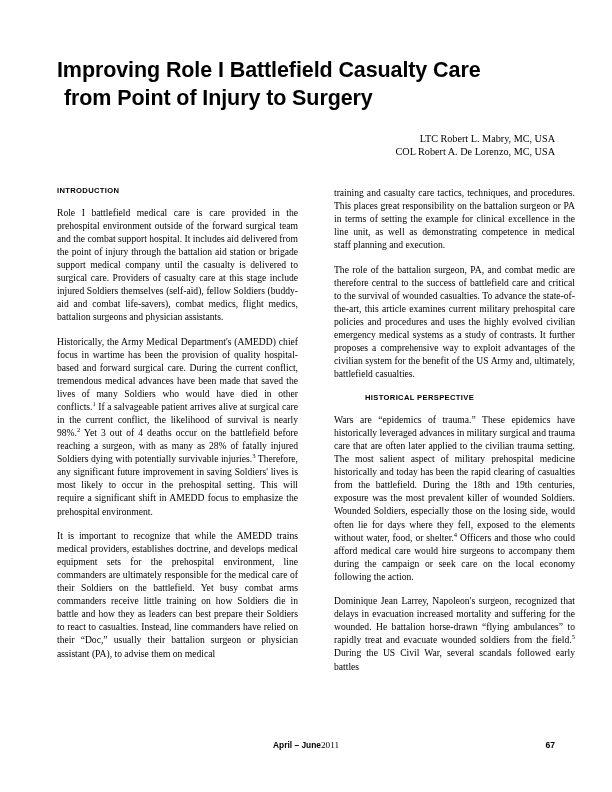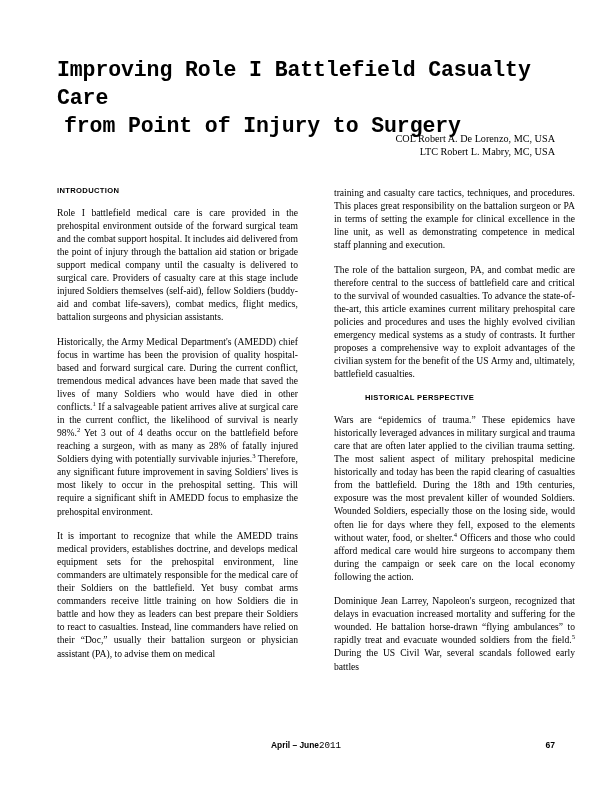--- a/index.html
+++ b/index.html
@@ -19,21 +19,21 @@
   }
 
   
   .title-block {
     position: absolute;
     left: 57px;
     top: 56px;
     width: 500px;
   }
   .doc-title {
-    font-family: Liberation Mono, monospace;
+    font-family: Liberation Sans, sans-serif;
     font-weight: bold;
     font-size: 21.5px;
     line-height: 28px;
     letter-spacing: -0.1px;
     color: #000000;
     margin: 0;
   }
   .doc-title .line2 {
     display: block;
     padding-left: 7px;
@@ -111,21 +111,21 @@
   .footer-center {
     position: absolute;
     left: 0;
     right: 0;
     text-align: center;
     font-weight: bold;
     font-family: "Liberation Sans", "DejaVu Sans", sans-serif;
     font-size: 8.4px;
   }
   .footer-center .yr {
-    font-family: Liberation Mono, monospace;
+    font-family: Liberation Serif, serif;
     font-weight: normal;
     font-size: 9.2px;
   }
   .footer-page {
     position: absolute;
     right: 0;
     top: 0;
     font-family: "Liberation Sans", "DejaVu Sans", sans-serif;
     font-weight: bold;
     font-size: 8.6px;
@@ -138,22 +138,22 @@
 <div class="page">
 
   <div class="title-block">
     <h1 class="doc-title">
       <span>Improving Role I Battlefield Casualty Care</span>
       <span class="line2">from Point of Injury to Surgery</span>
     </h1>
   </div>
 
   <div class="authors">
+    <div>LTC Robert L. Mabry, MC, USA</div>
     <div>COL Robert A. De Lorenzo, MC, USA</div>
-    <div>LTC Robert L. Mabry, MC, USA</div>
   </div>
 
   <div class="columns">
 
     <div class="col col-left">
       <div class="sec-head">Introduction</div>
 
       <p class="body">Role I battlefield medical care is care provided in the prehospital environment outside of the forward surgical team and the combat support hospital. It includes aid delivered from the point of injury through the battalion aid station or brigade support medical company until the casualty is delivered to surgical care. Providers of casualty care at this stage include injured Soldiers themselves (self-aid), fellow Soldiers (buddy-aid and combat life-savers), combat medics, flight medics, battalion surgeons and physician assistants.</p>
 
       <p class="body"><span>Historically, the Army Medical Department's (AMEDD) chief focus in wartime has been the provision of quality hospital-based and forward surgical care. During the current conflict, tremendous medical advances have been made that saved the lives of many Soldiers who would have died in other conflicts.</span><sup>1</sup><span> If a salvageable patient arrives alive at surgical care in the current conflict, the likelihood of survival is nearly 98%.</span><sup>2</sup><span> Yet 3 out of 4 deaths occur on the battlefield before reaching a surgeon, with as many as 28% of fatally injured Soldiers dying with potentially survivable injuries.</span><sup>3</sup><span> Therefore, any significant future improvement in saving Soldiers' lives is most likely to occur in the prehospital setting. This will require a significant shift in AMEDD focus to emphasize the prehospital environment.</span></p>

